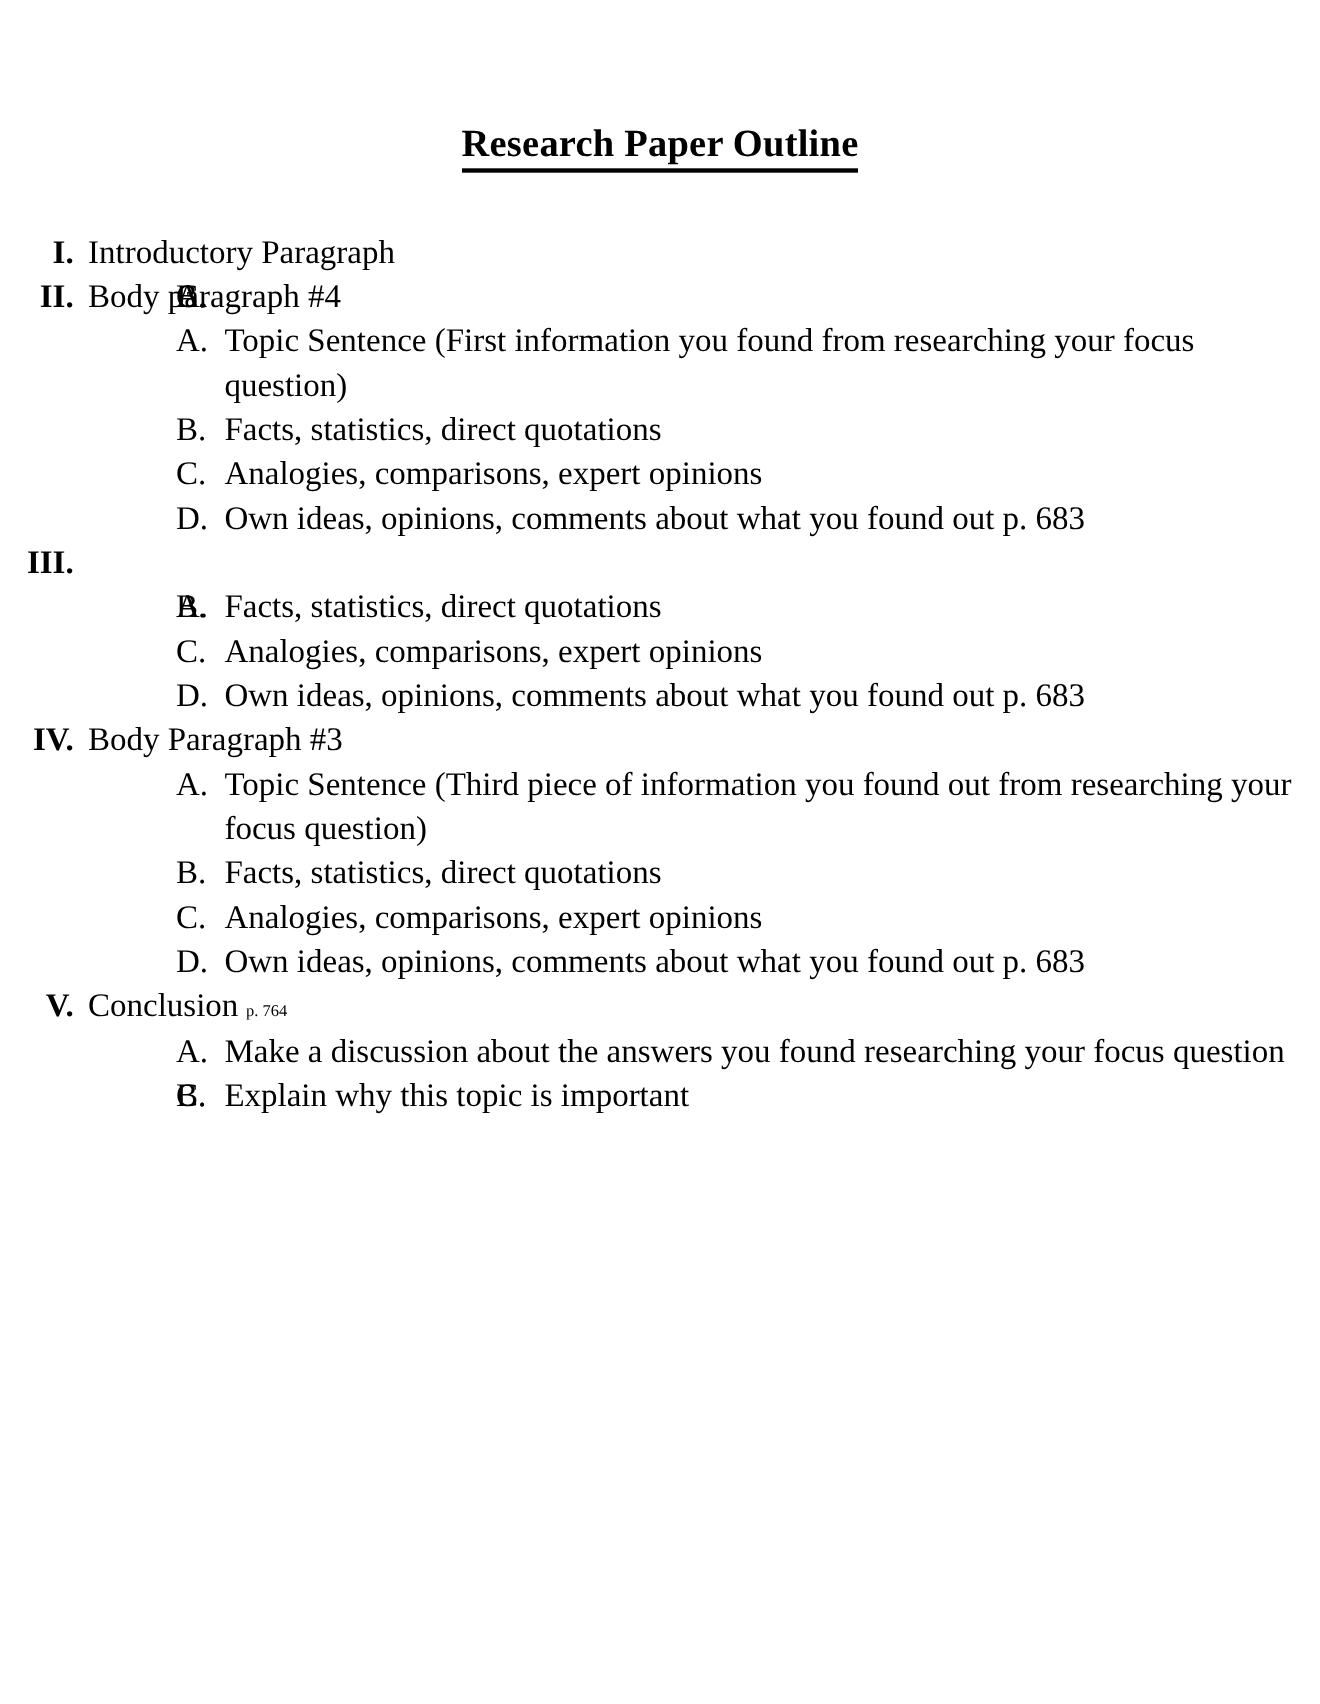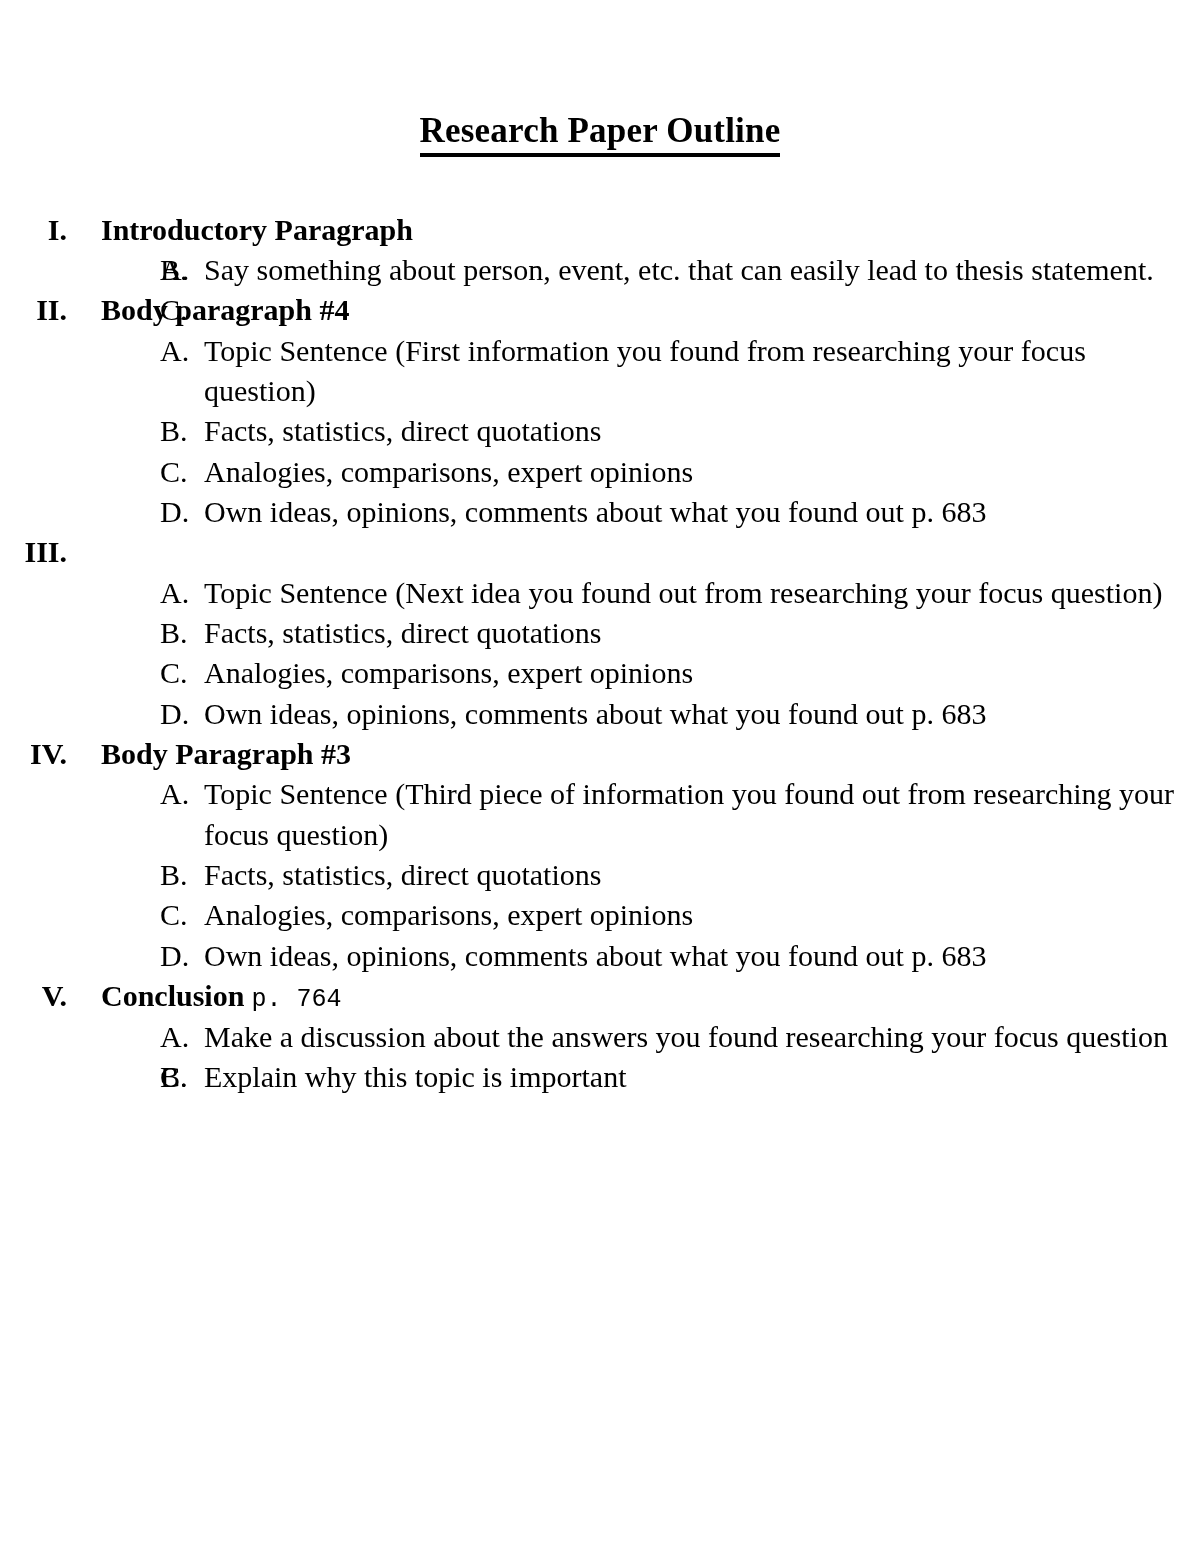--- a/index.html
+++ b/index.html
@@ -65,30 +65,28 @@
   .roman {
     display: inline-block;
     width: 80px;
     min-width: 80px;
     text-align: right;
     padding-right: 13px;
     box-sizing: border-box;
     font-weight: bold;
   }
   .section-title {
-    font-weight: bold;
+    font-weight: normal;
     white-space: pre;
-    margin-left: 21px;
   }
   .page-ref {
     font-weight: normal;
-    font-size: 25px;
+    font-size: 15px;
     padding-left: 7px;
     white-space: pre;
-    font-family: Liberation Mono, monospace;
   }
 
   
   .subs {
     list-style: none;
     margin: 0;
     padding: 0;
   }
   .sub {
     position: relative;
@@ -117,37 +115,37 @@
 
   <h1 class="doc-title">
     <span class="title-text">Research Paper Outline</span>
   </h1>
 
   <div class="outline" id="outline-root">
       <div class="section">
         <div class="section-head"><span class="roman">I.</span><span class="section-title">Introductory Paragraph</span></div>
         <div class="subs">
           <div class="sub"><span class="letter">A.</span></div>
-          <div class="sub"><span class="letter">B.</span><span class="sub-text">Say something about person, event, etc. that can easily lead to thesis statement.</span></div>
+          <div class="sub"><span class="letter">B.</span></div>
           <div class="sub"><span class="letter">C.</span></div>
         </div>
       </div>
       <div class="section">
         <div class="section-head"><span class="roman">II.</span><span class="section-title">Body paragraph #4</span></div>
         <div class="subs">
           <div class="sub"><span class="letter">A.</span><span class="sub-text">Topic Sentence (First information you found from researching your focus question)</span></div>
           <div class="sub"><span class="letter">B.</span><span class="sub-text">Facts, statistics, direct quotations</span></div>
           <div class="sub"><span class="letter">C.</span><span class="sub-text">Analogies, comparisons, expert opinions</span></div>
           <div class="sub"><span class="letter">D.</span><span class="sub-text">Own ideas, opinions, comments about what you found out p. 683</span></div>
         </div>
       </div>
       <div class="section">
         <div class="section-head"><span class="roman">III.</span></div>
         <div class="subs">
-          <div class="sub"><span class="letter">A.</span><span class="sub-text">Topic Sentence (Next idea you found out from researching your focus question)</span></div>
+          <div class="sub"><span class="letter">A.</span></div>
           <div class="sub"><span class="letter">B.</span><span class="sub-text">Facts, statistics, direct quotations</span></div>
           <div class="sub"><span class="letter">C.</span><span class="sub-text">Analogies, comparisons, expert opinions</span></div>
           <div class="sub"><span class="letter">D.</span><span class="sub-text">Own ideas, opinions, comments about what you found out p. 683</span></div>
         </div>
       </div>
       <div class="section">
         <div class="section-head"><span class="roman">IV.</span><span class="section-title">Body Paragraph #3</span></div>
         <div class="subs">
           <div class="sub"><span class="letter">A.</span><span class="sub-text">Topic Sentence (Third piece of information you found out from researching your focus question)</span></div>
           <div class="sub"><span class="letter">B.</span><span class="sub-text">Facts, statistics, direct quotations</span></div>

